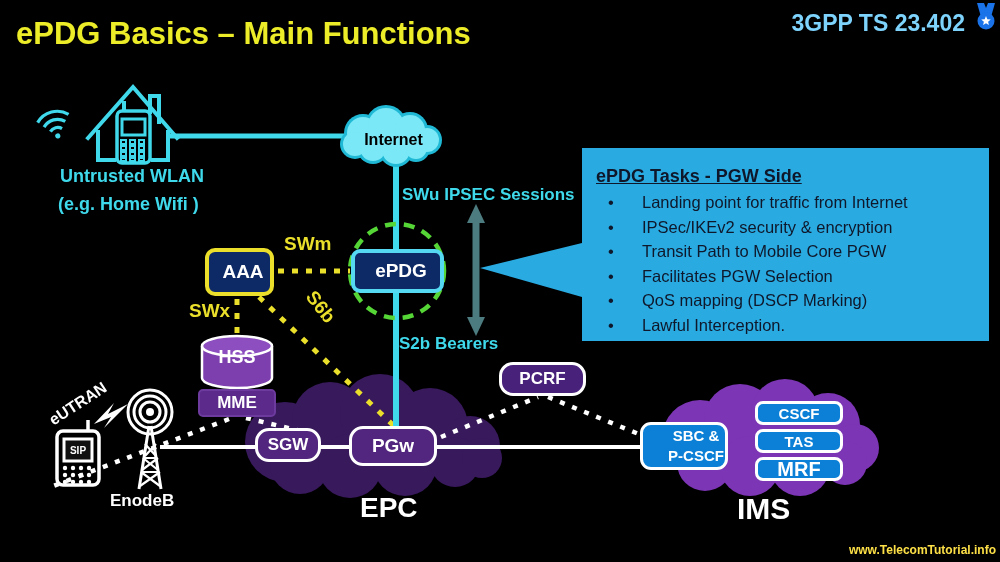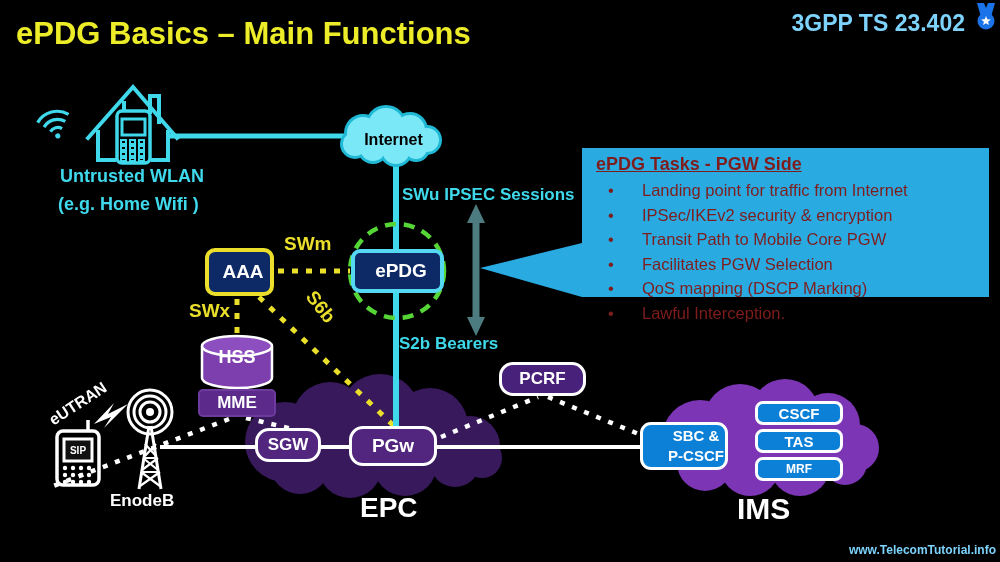--- a/index.html
+++ b/index.html
@@ -22,34 +22,34 @@
   #internet-label{left:346px;top:131px;width:95px;text-align:center;font-size:16px;color:#000;}
   #swu{left:402px;top:185px;font-size:17px;}
   #swm{left:284px;top:233px;font-size:19px;}
   #swx{left:189px;top:300px;font-size:19px;}
   #s6b{left:303px;top:296px;font-size:19px;transform:rotate(52deg);}
   #s2b{left:399px;top:334px;font-size:17px;}
   #eutran{left:46px;top:414px;font-size:16px;transform:rotate(-33deg);transform-origin:left top;}
   #enodeb{left:110px;top:491px;font-size:17px;}
   #epc{left:360px;top:492px;font-size:28px;}
   #ims{left:737px;top:492px;font-size:30px;}
-  #footer{right:4px;top:543px;font-size:12px;color:#7dd3fc;}
+  #footer{right:4px;top:543px;font-size:12px;color:#fde047;}
   #node-aaa{left:205px;top:248px;width:69px;height:48px;border:4px solid #ecdf2b;border-radius:10px;font-size:19px;}
   #node-epdg{left:351px;top:249px;width:93px;height:44px;border:4px solid #55d8f2;border-radius:9px;font-size:19px;}
   #hss-label{left:204px;top:347px;width:66px;text-align:center;font-size:18px;z-index:4;}
   #node-mme{left:198px;top:389px;width:78px;height:28px;background:#5b2a8a;border:2px solid #6d3a9e;border-radius:5px;font-size:17px;}
   #node-sgw{left:255px;top:428px;width:66px;height:34px;font-size:17px;}
   #node-pgw{left:349px;top:426px;width:88px;height:40px;font-size:19px;}
   #node-pcrf{left:499px;top:362px;width:87px;height:34px;background:#47217a;font-size:17px;}
   #node-sbc{left:640px;top:422px;width:88px;height:48px;font-size:15px;line-height:1.35;border-radius:11px;padding-left:24px;}
   #node-cscf{left:755px;top:401px;width:88px;height:24px;font-size:15px;}
   #node-tas{left:755px;top:429px;width:88px;height:24px;font-size:15px;}
-  #node-mrf{left:755px;top:457px;width:88px;height:24px;font-size:12px;}
-  #callout{position:absolute;z-index:2;left:582px;top:148px;width:407px;height:149px;
-           background:#29abe2;color:#7f1d1d;box-sizing:border-box;padding:6px 10px 4px 14px;}
+  #node-mrf{left:755px;top:457px;width:88px;height:24px;font-size:20px;}
+  #callout{position:absolute;z-index:2;left:582px;top:148px;width:407px;height:193px;
+           background:#29abe2;color:#0f172a;box-sizing:border-box;padding:18px 10px 4px 14px;}
   #callout-title{font-size:18px;font-weight:bold;text-decoration:underline;margin:0 0 3px 0;}
   #callout ul{margin:0;padding:0;list-style:none;}
   #callout li{position:relative;padding-left:46px;font-size:16.5px;line-height:24.5px;}
   #callout li::before{content:"\2022";position:absolute;left:12px;}
 </style>
 </head>
 <body>
 
 <div id="stage">
 

